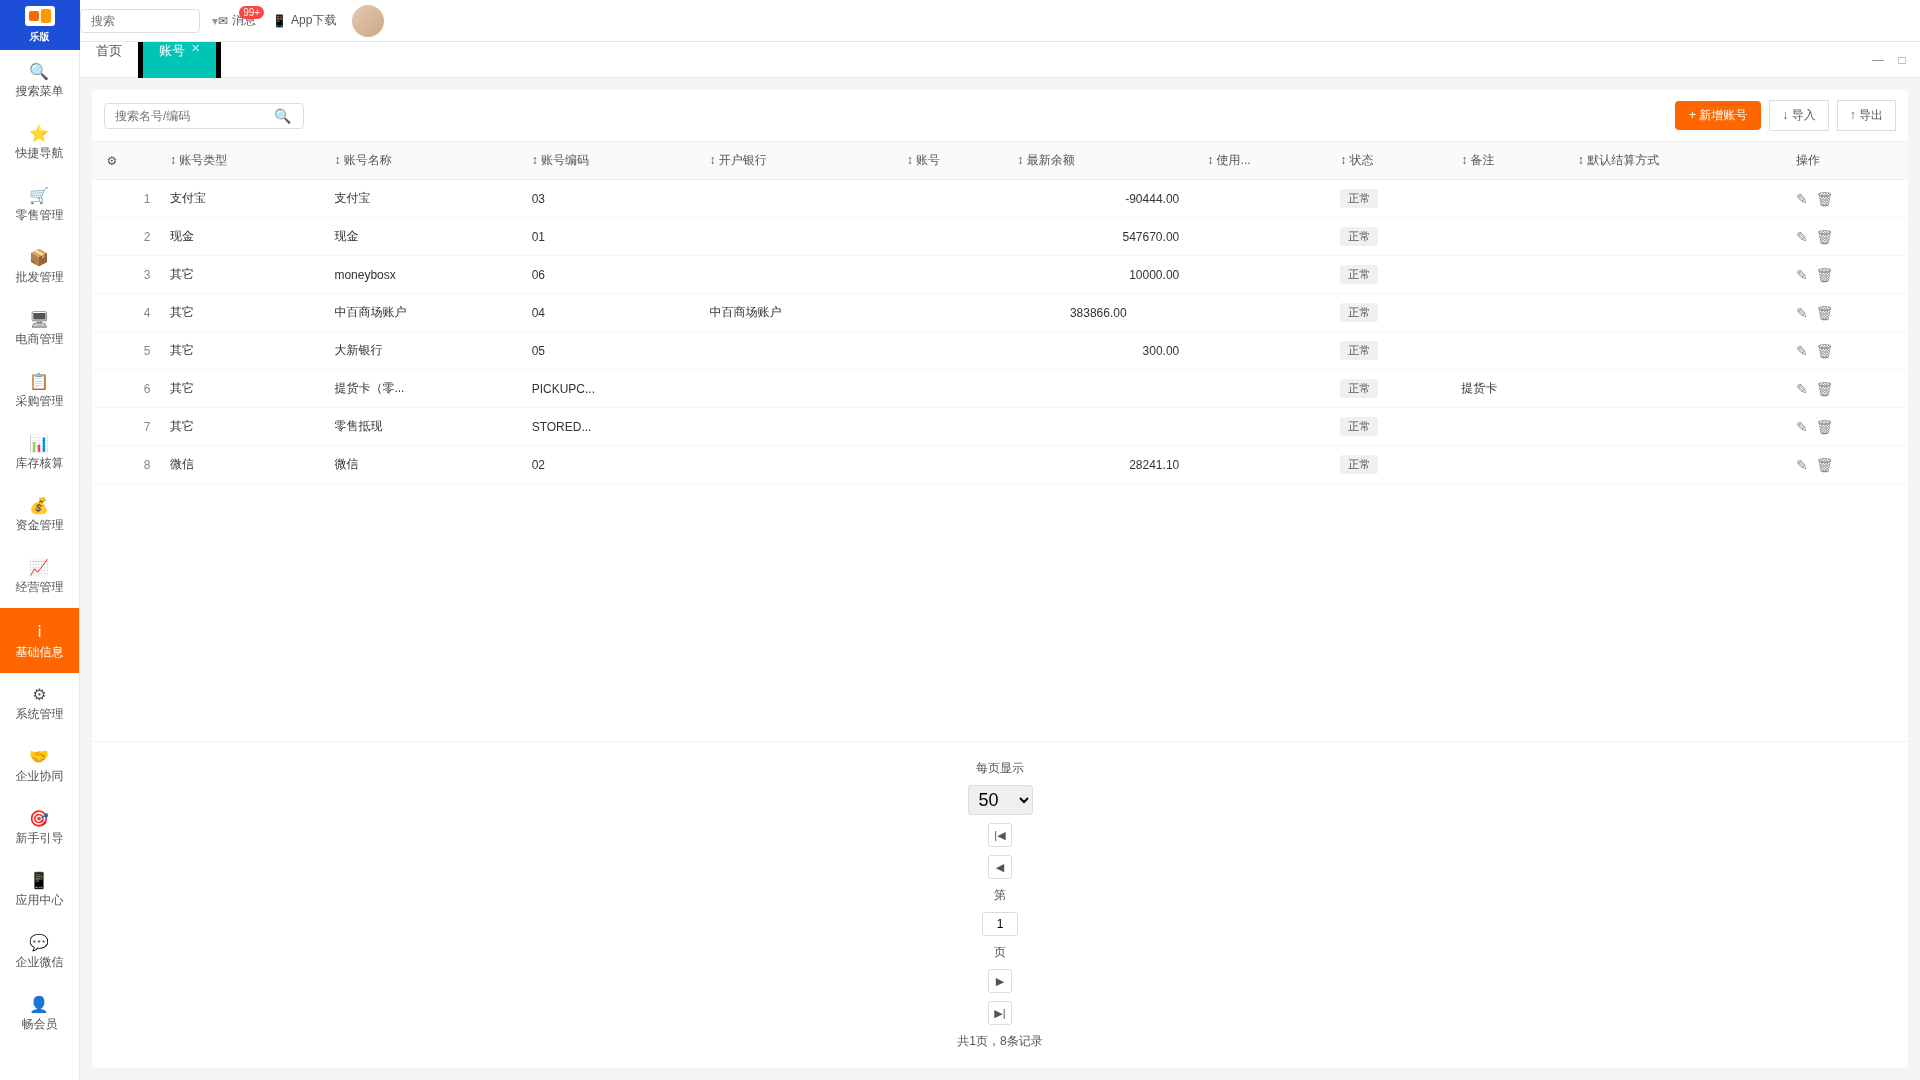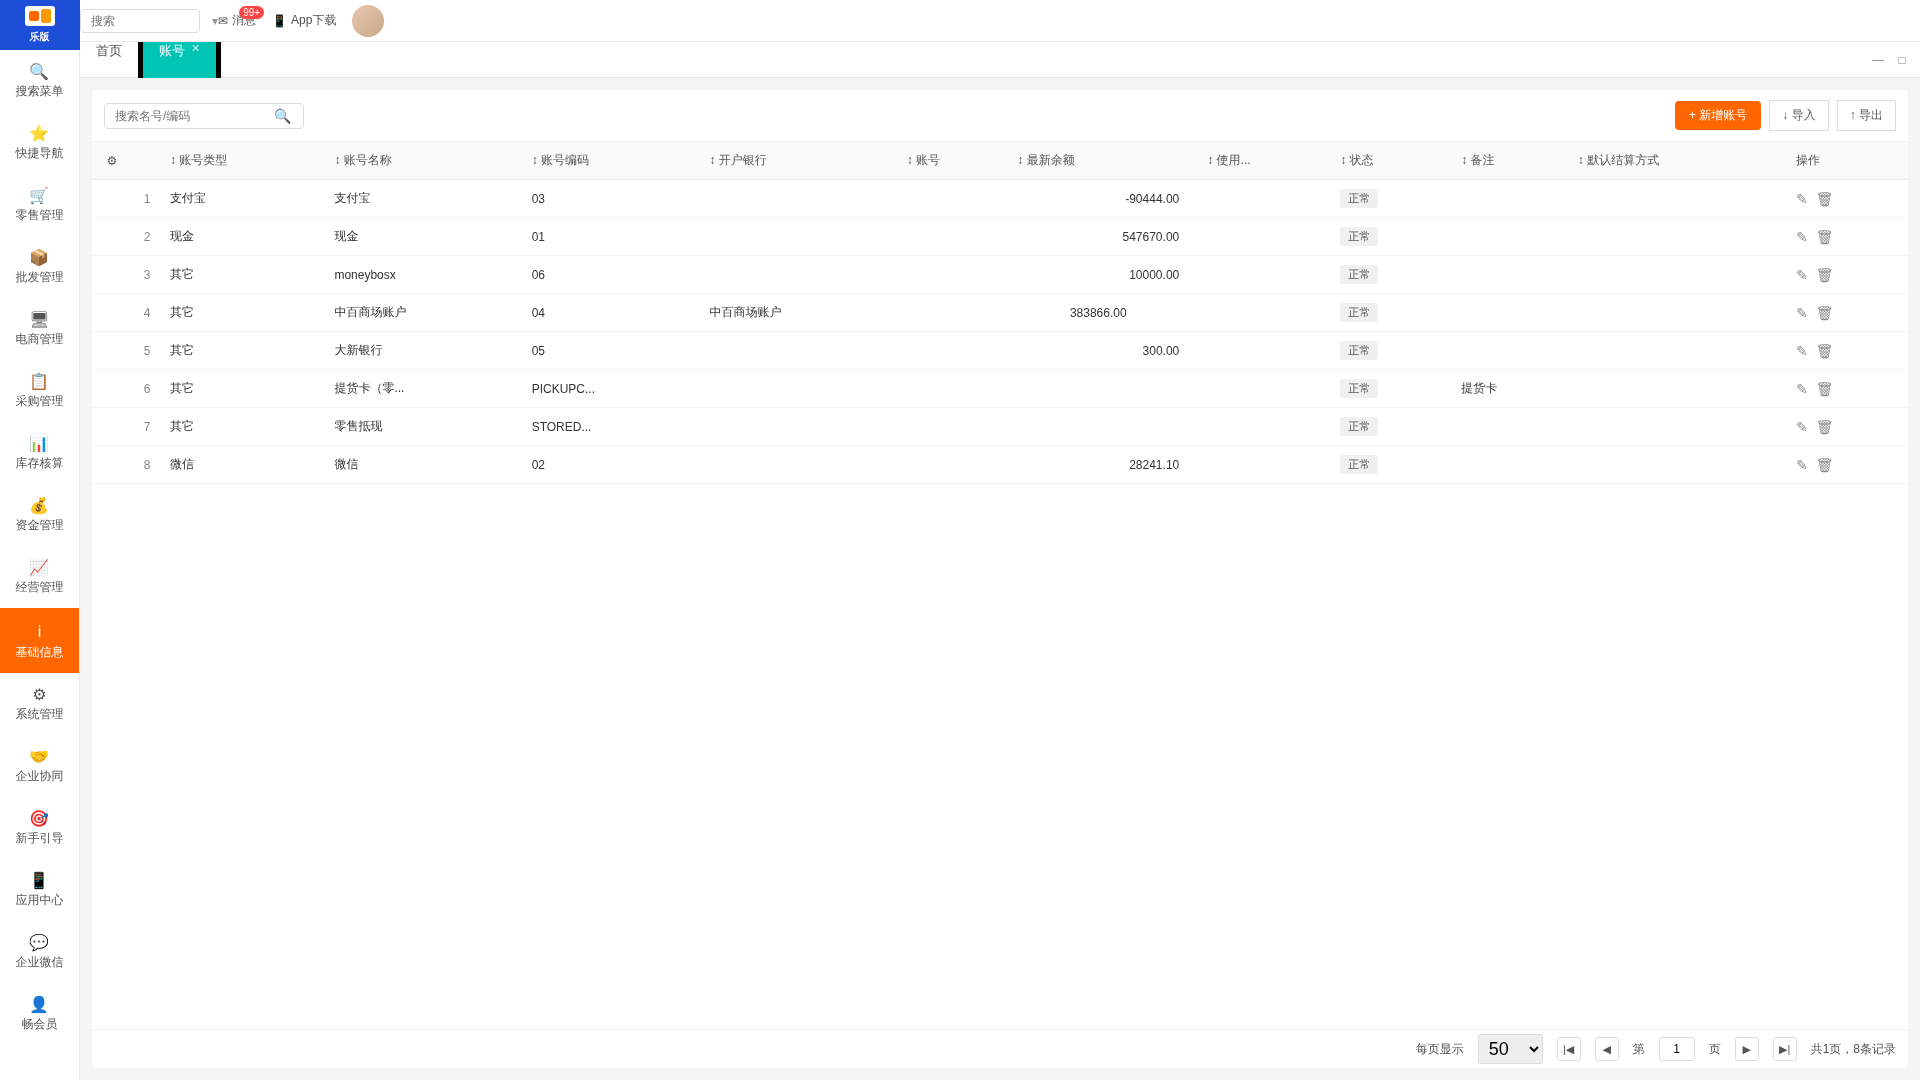--- a/index.html
+++ b/index.html
@@ -281,28 +281,29 @@
       gap: 8px;
     }
     .action-icon {
       color: #888;
       cursor: pointer;
       font-size: 14px;
     }
 
     
     .pagination-bar {
-      padding: 4px 12px;
+      padding: 18px 12px;
       border-top: 1px solid #f0f0f0;
       display: flex;
       align-items: center;
       justify-content: flex-end;
-      gap: 14px;
-      font-size: 12px;
-      color: #555;
+      gap: 8px;
+      font-size: 12px;
+      color: #555;
+      flex-direction: column;
     }
     .page-size-select {
       border: 1px solid #ddd;
       border-radius: 3px;
       padding: 3px 6px;
       font-size: 18px;
     }
     .page-nav-btn {
       background: #fff;
       border: 1px solid #ddd;

